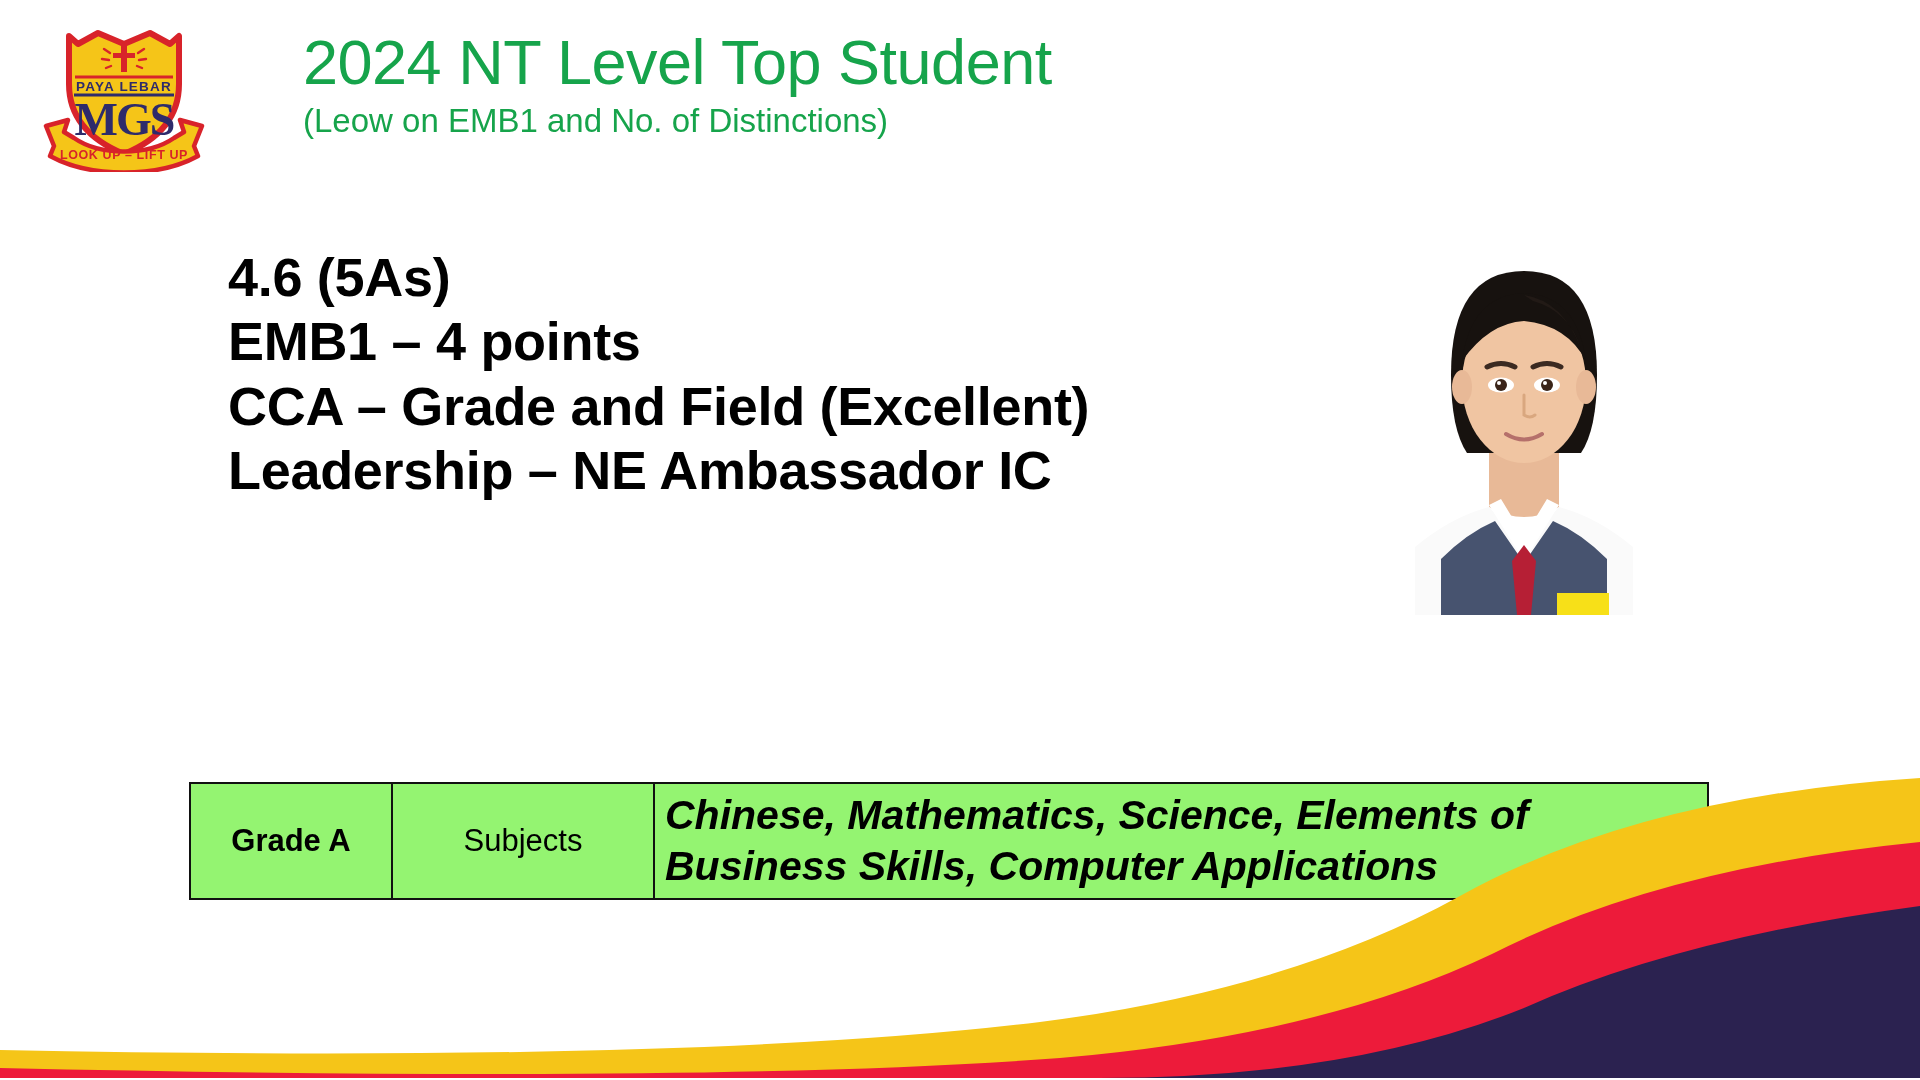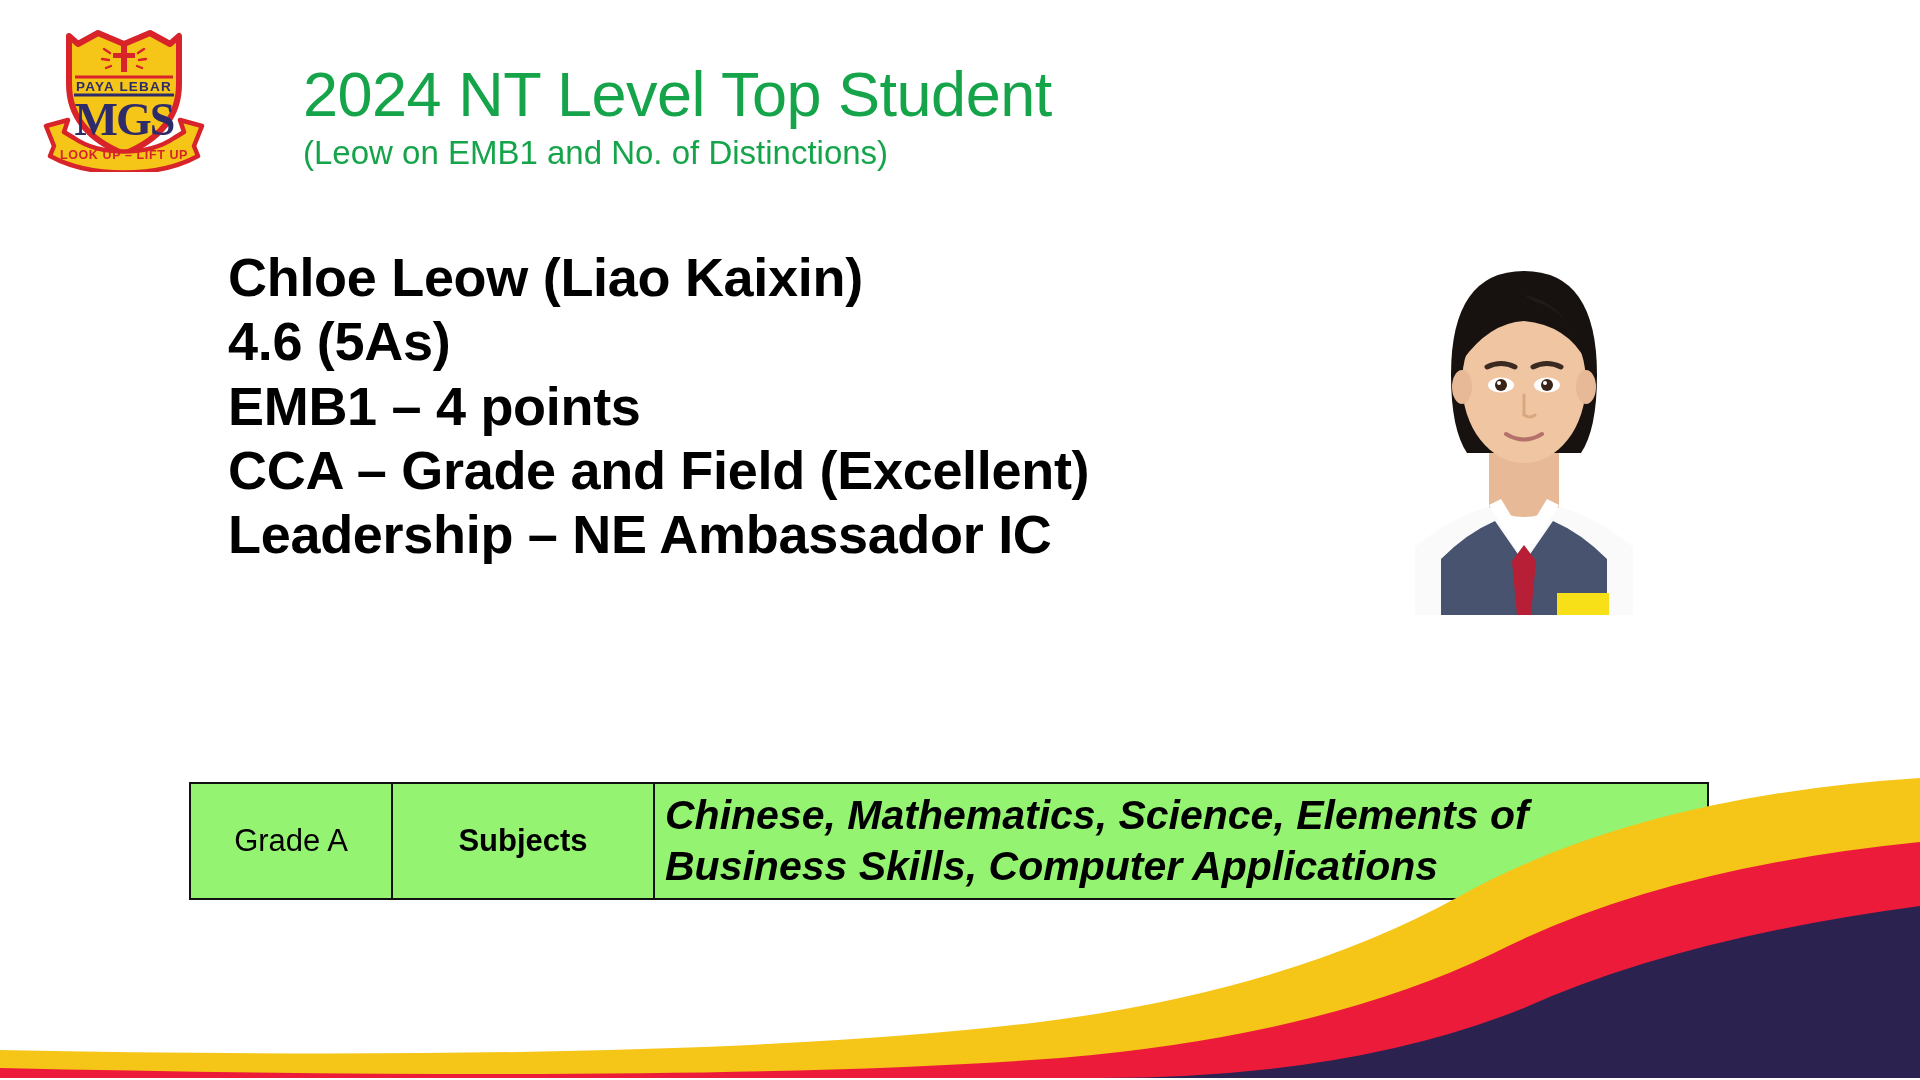--- a/index.html
+++ b/index.html
@@ -24,21 +24,20 @@
     width: 172px;
     height: 150px;
   }
 
   
   #heading-block {
     position: absolute;
     left: 303px;
     top: 30px;
     width: 1000px;
-    margin-top: 32px;
   }
   #slide-title {
     font-size: 63px;
     line-height: 1.03;
     color: #16A44B;
     font-weight: 400;
     letter-spacing: -0.5px;
     white-space: nowrap;
   }
   #slide-subtitle {
@@ -91,27 +90,27 @@
     background: #94F471;
     border: 2px solid #111111;
     color: #000000;
     padding: 6px 10px;
     vertical-align: middle;
   }
   .cell-grade {
     width: 180px;
     text-align: center;
     font-size: 31px;
-    font-weight: normal;
+    font-weight: bold;
   }
   .cell-label {
     width: 240px;
     text-align: center;
     font-size: 31px;
-    font-weight: bold;
+    font-weight: normal;
   }
   .cell-subjects {
     font-size: 41px;
     font-weight: bold;
     font-style: italic;
     line-height: 1.24;
     padding-left: 16px;
     text-align: left;
   }
 
@@ -160,21 +159,20 @@
       <text x="86" y="137" text-anchor="middle" font-family="'Liberation Sans', sans-serif" font-size="12.5" font-weight="bold" fill="#D8232A" letter-spacing="0.6">LOOK UP – LIFT UP</text>
     </svg>
   </div>
 
   <div id="heading-block">
     <div id="slide-title">2024 NT Level Top Student</div>
     <div id="slide-subtitle">(Leow on EMB1 and No. of Distinctions)</div>
   </div>
 
   <div id="details">
-    <div class="detail-line">Chloe Leow (Liao Kaixin)</div>
     <div class="detail-line">4.6 (5As)</div>
     <div class="detail-line">EMB1 – 4 points</div>
     <div class="detail-line">CCA – Grade and Field (Excellent)</div>
     <div class="detail-line">Leadership – NE Ambassador IC</div>
   </div>
 
   <div id="photo-frame">
     <svg viewBox="0 0 338 400" width="338" height="400">
       <rect x="0" y="0" width="338" height="400" fill="#ffffff"></rect>
 

